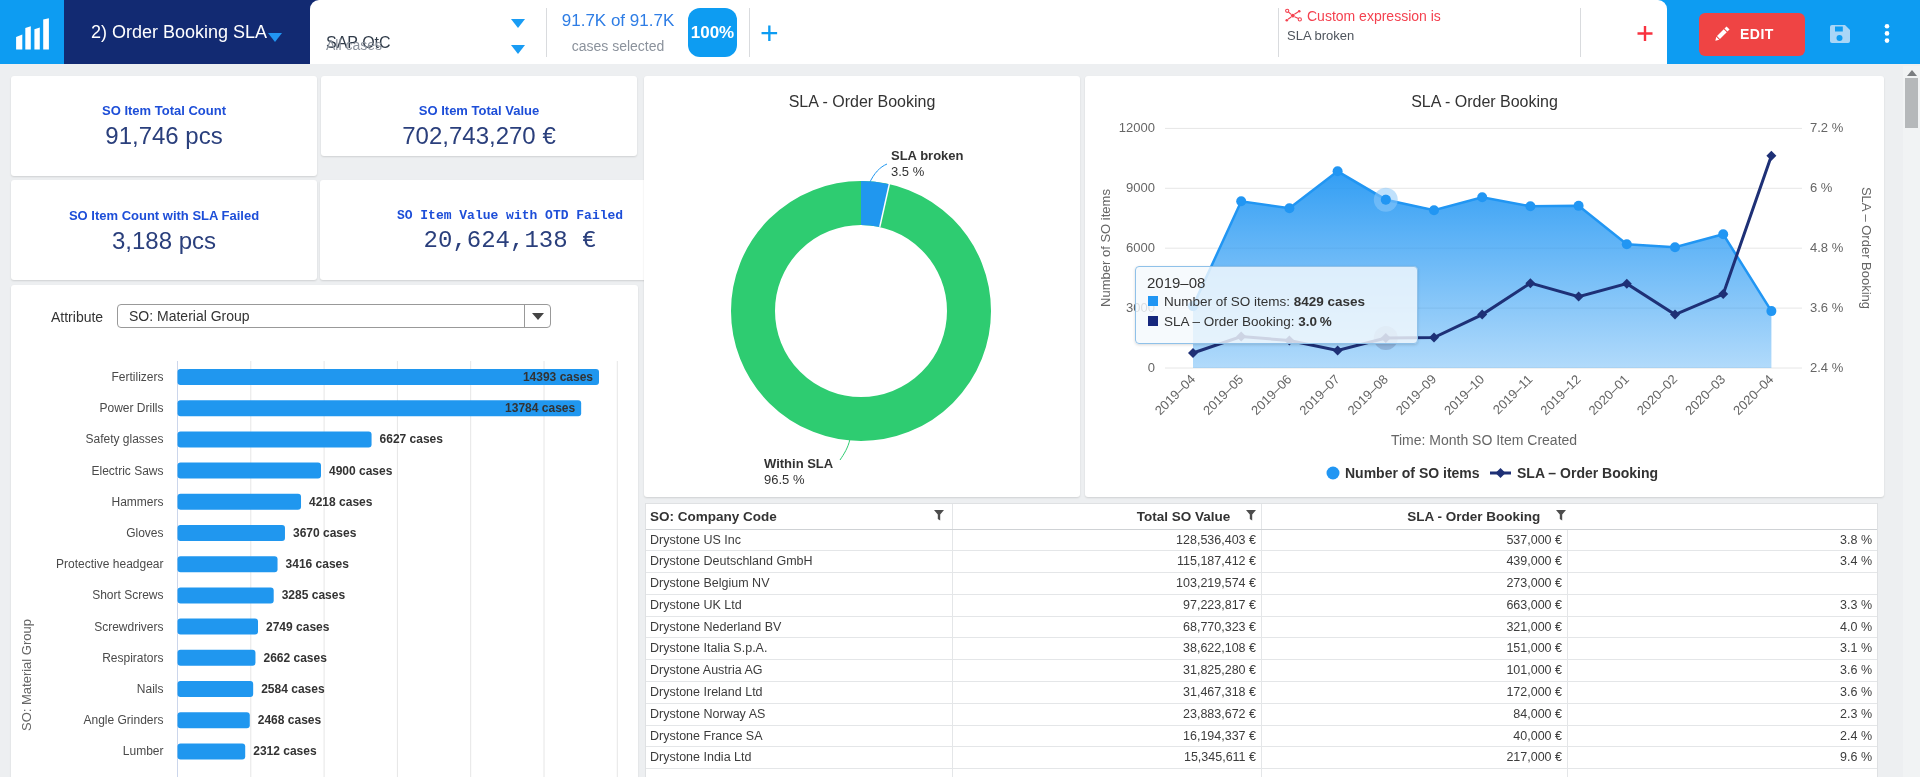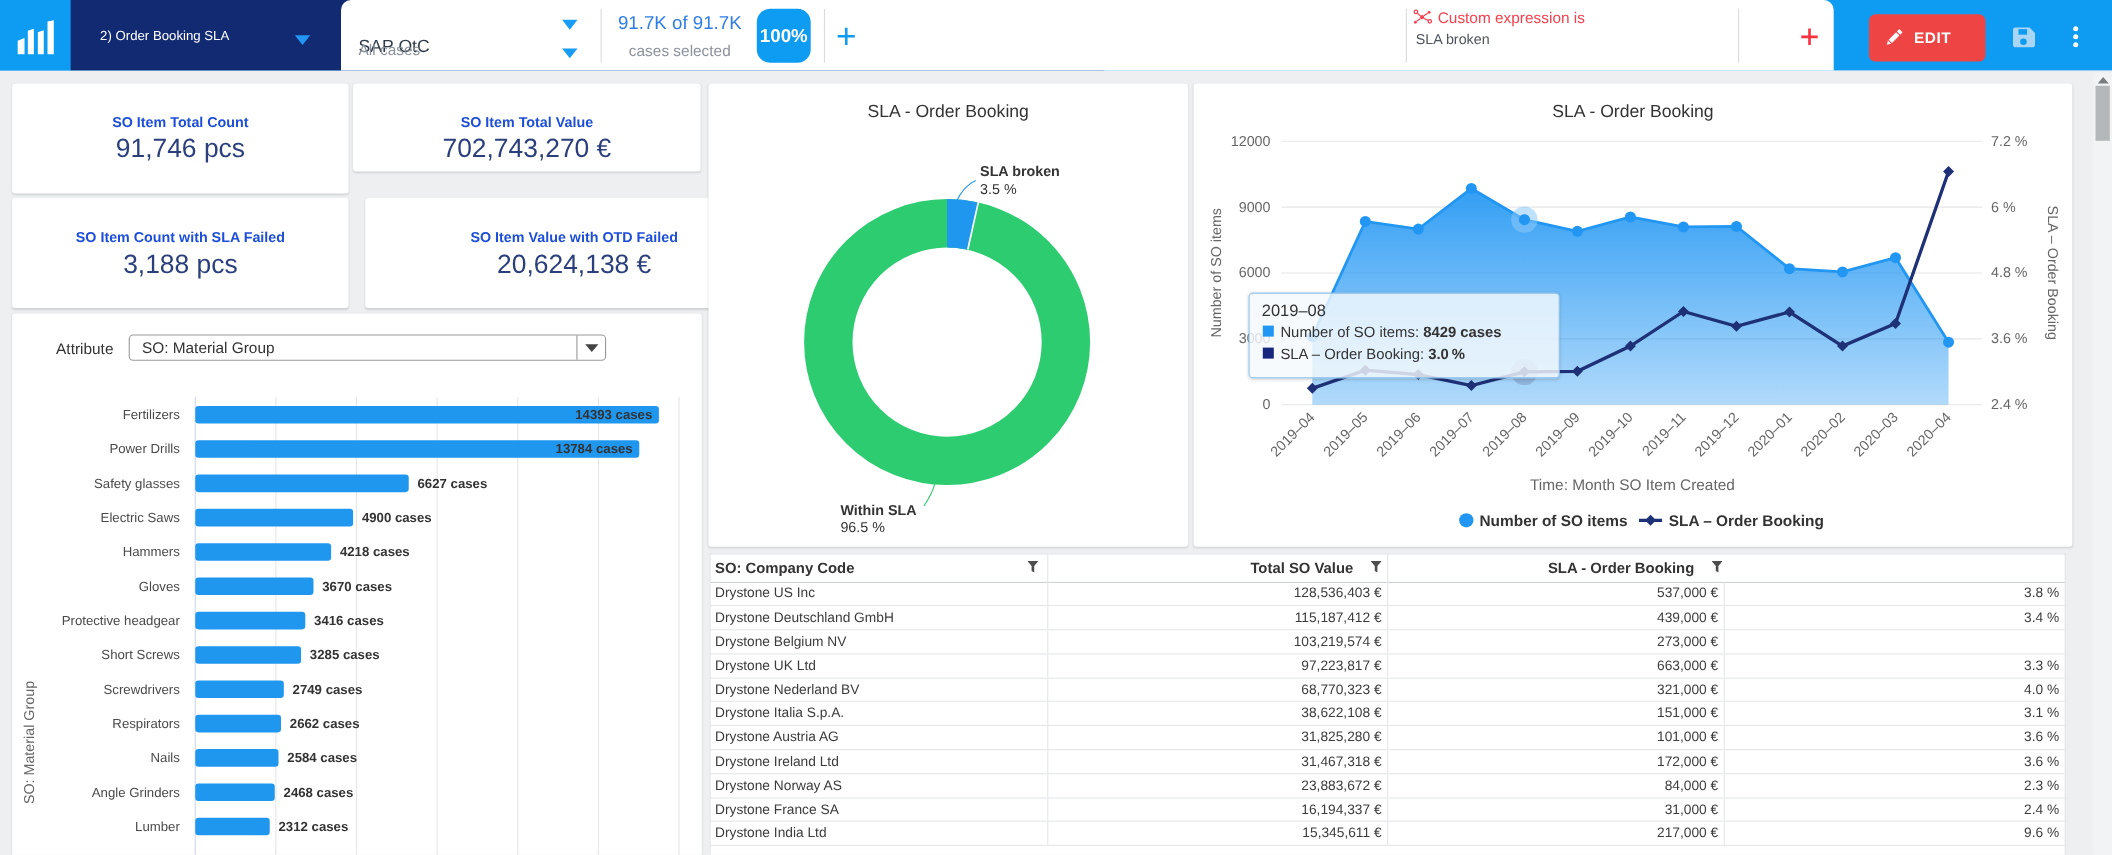--- a/index.html
+++ b/index.html
@@ -4,31 +4,31 @@
 <style>
   * { margin:0; padding:0; box-sizing:border-box; }
   html,body { width:1920px; height:777px; overflow:hidden; }
   body { font-family:"Liberation Sans", sans-serif; background:#edeff1; position:relative; }
   .abs { position:absolute; }
   
   #header { position:absolute; left:0; top:0; width:1920px; height:64px; background:#0d9cf2; }
   #hdr-navy { position:absolute; left:64px; top:0; width:940px; height:64px; background:#122a72; }
   #hdr-white { position:absolute; left:310px; top:0; width:1357px; height:64px; background:#ffffff; border-radius:9px 9px 0 0; }
   #logo { position:absolute; left:0; top:0; width:64px; height:64px; background:#0d9cf2; }
-  #dash-title { position:absolute; left:91px; top:0; height:64px; line-height:64px; color:#fff; font-size:12px; }
+  #dash-title { position:absolute; left:91px; top:0; height:64px; line-height:64px; color:#fff; font-size:18px; }
   .caret { display:inline-block; width:0; height:0; border-left:7px solid transparent; border-right:7px solid transparent; border-top:9px solid #199cf4; }
   .vline { position:absolute; top:8px; height:49px; width:1px; background:#d9dbde; }
   
   .card { position:absolute; background:#fff; border-radius:3px; box-shadow:0 1px 2px rgba(0,0,0,0.13); }
   .kpi-title { position:absolute; width:100%; text-align:center; color:#1d4ed8; font-weight:bold; font-size:13px; }
   .kpi-value { position:absolute; width:100%; text-align:center; color:#2a3f7c; font-size:24px; }
   .chart-title { position:absolute; width:100%; text-align:center; color:#333; font-size:16px; }
   
   #tbl { position:absolute; left:645px; top:503px; width:1233px; background:#fff; border:1px solid #dfe1e3; border-bottom:none; font-size:12.5px; color:#3c3c3c; }
-  #tbl .trow { display:flex; height:21.8px; line-height:21px; border-bottom:1px solid #e4e6e8;align-items:center; }
+  #tbl .trow { display:flex; height:21.8px; line-height:21px; border-bottom:1px solid #e4e6e8; }
   #tbl .thead { height:25.5px; line-height:25px; font-weight:bold; font-size:13.5px; color:#333; border-bottom:1px solid #cfd2d5; }
   #tbl .c1 { width:307px; padding-left:4px; border-right:1px solid #e4e6e8; }
   #tbl .c2 { width:309px; text-align:right; padding-right:5px; border-right:1px solid #e4e6e8; }
   #tbl .c3 { width:306px; text-align:right; padding-right:5px; border-right:1px solid #e4e6e8; }
   #tbl .c4 { width:309px; text-align:right; padding-right:5px; }
   .funnel { display:inline-block; vertical-align:middle; margin-top:-3px; }
   
   #sbar { position:absolute; left:1903px; top:66px; width:17px; height:711px; background:#f1f3f4; }
   #sbar .thumb { position:absolute; left:2px; top:12px; width:13px; height:50px; background:#b5b8ba; }
 </style>
@@ -106,21 +106,21 @@
   <div class="kpi-value" style="top:46px;">91,746 pcs</div>
 </div>
 <div class="card" style="left:321px;top:76px;width:316px;height:80px;">
   <div class="kpi-title" style="top:27px;">SO Item Total Value</div>
   <div class="kpi-value" style="top:46px;">702,743,270 €</div>
 </div>
 <div class="card" style="left:11px;top:180px;width:306px;height:100px;">
   <div class="kpi-title" style="top:28px;">SO Item Count with SLA Failed</div>
   <div class="kpi-value" style="top:47px;">3,188 pcs</div>
 </div>
-<div class="card" style="left:332px;top:180px;width:380px;height:100px;">
+<div class="card" style="left:320px;top:180px;width:380px;height:100px;font-family:Liberation Mono, monospace;">
   <div class="kpi-title" style="top:28px;">SO Item Value with OTD Failed</div>
   <div class="kpi-value" style="top:47px;">20,624,138 €</div>
 </div>
 
 <div class="card" id="barcard" style="left:11px;top:285px;width:627px;height:500px;overflow:hidden;">
   <div class="abs" style="left:40px;top:24px;font-size:14px;color:#333;">Attribute</div>
   <div class="abs" style="left:106px;top:19px;width:434px;height:24px;border:1px solid #999;border-radius:4px;background:#fff;">
     <div class="abs" style="left:11px;top:3px;font-size:14px;color:#333;">SO: Material Group</div>
     <div class="abs" style="right:0;top:0;width:26px;height:22px;border-left:1px solid #999;">
       <span class="caret" style="position:absolute;left:7px;top:8px;border-left-width:6px;border-right-width:6px;border-top:7px solid #444;"></span>
@@ -338,21 +338,21 @@
     </div>
     <div class="trow">
       <div class="c1">Drystone Norway AS</div>
       <div class="c2">23,883,672 €</div>
       <div class="c3">84,000 €</div>
       <div class="c4">2.3 %</div>
     </div>
     <div class="trow">
       <div class="c1">Drystone France SA</div>
       <div class="c2">16,194,337 €</div>
-      <div class="c3">31,000 €</div>
+      <div class="c3">40,000 €</div>
       <div class="c4">2.4 %</div>
     </div>
     <div class="trow">
       <div class="c1">Drystone India Ltd</div>
       <div class="c2">15,345,611 €</div>
       <div class="c3">217,000 €</div>
       <div class="c4">9.6 %</div>
     </div>
     <div class="trow">
       <div class="c1"></div>

